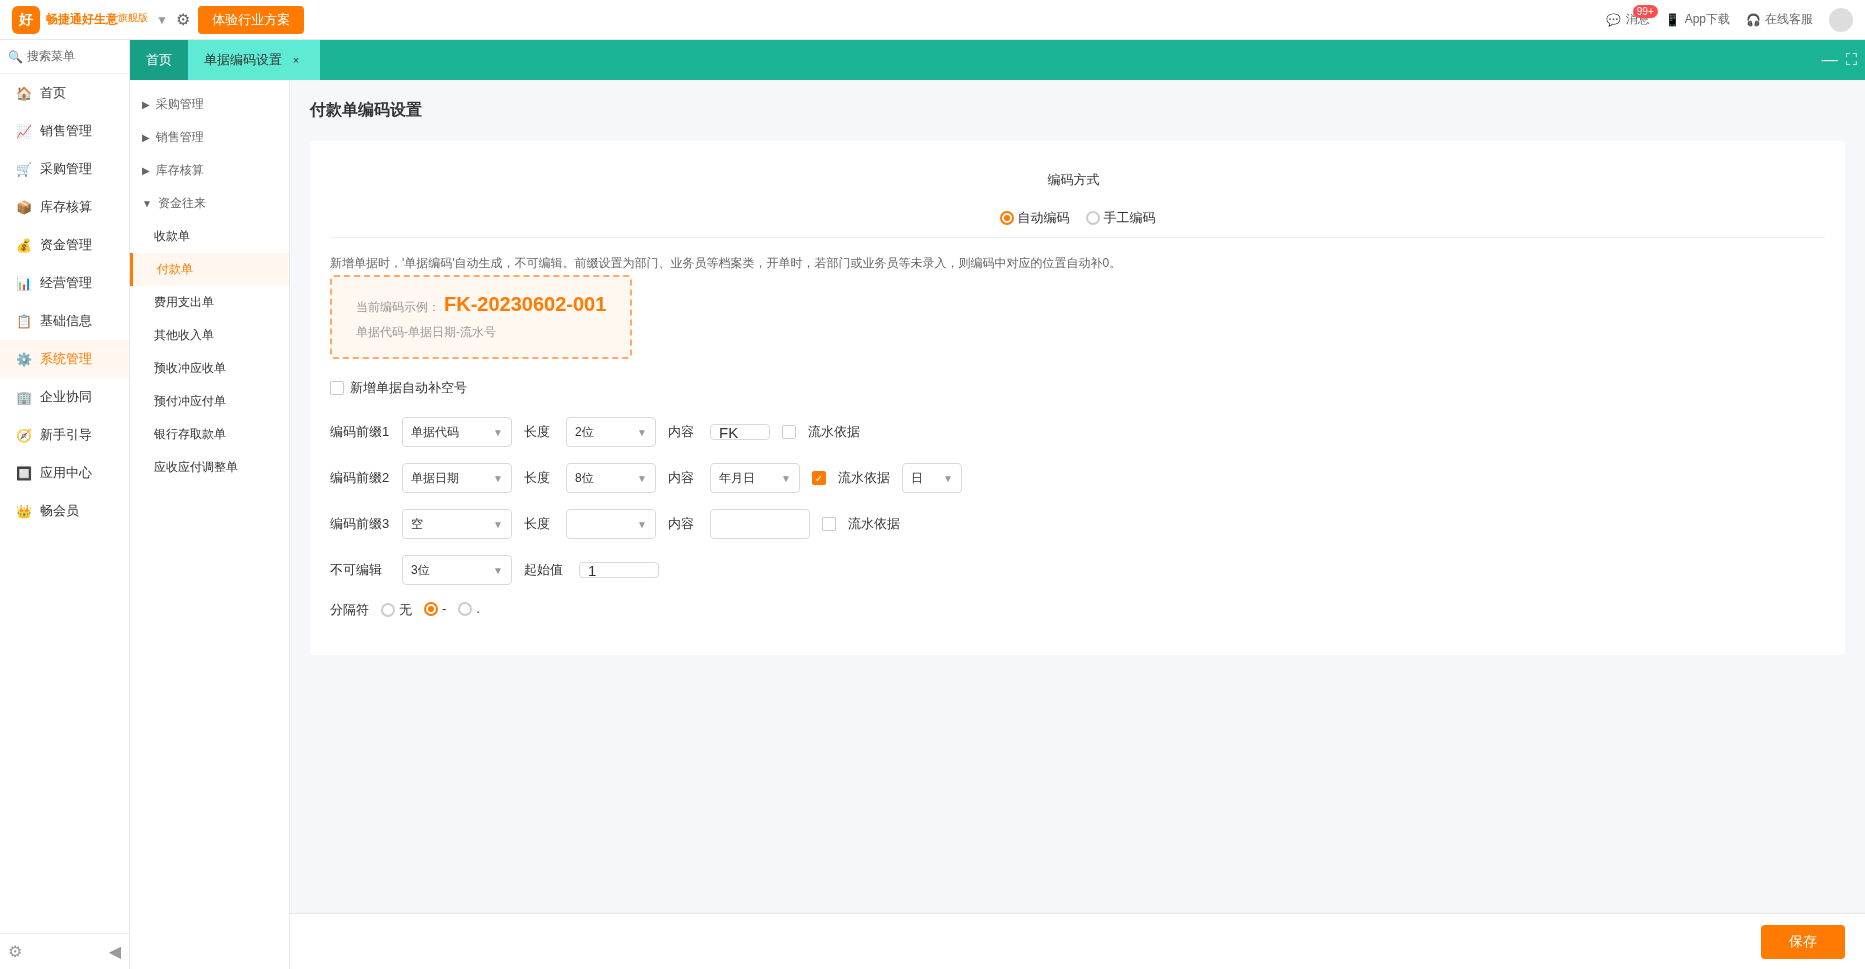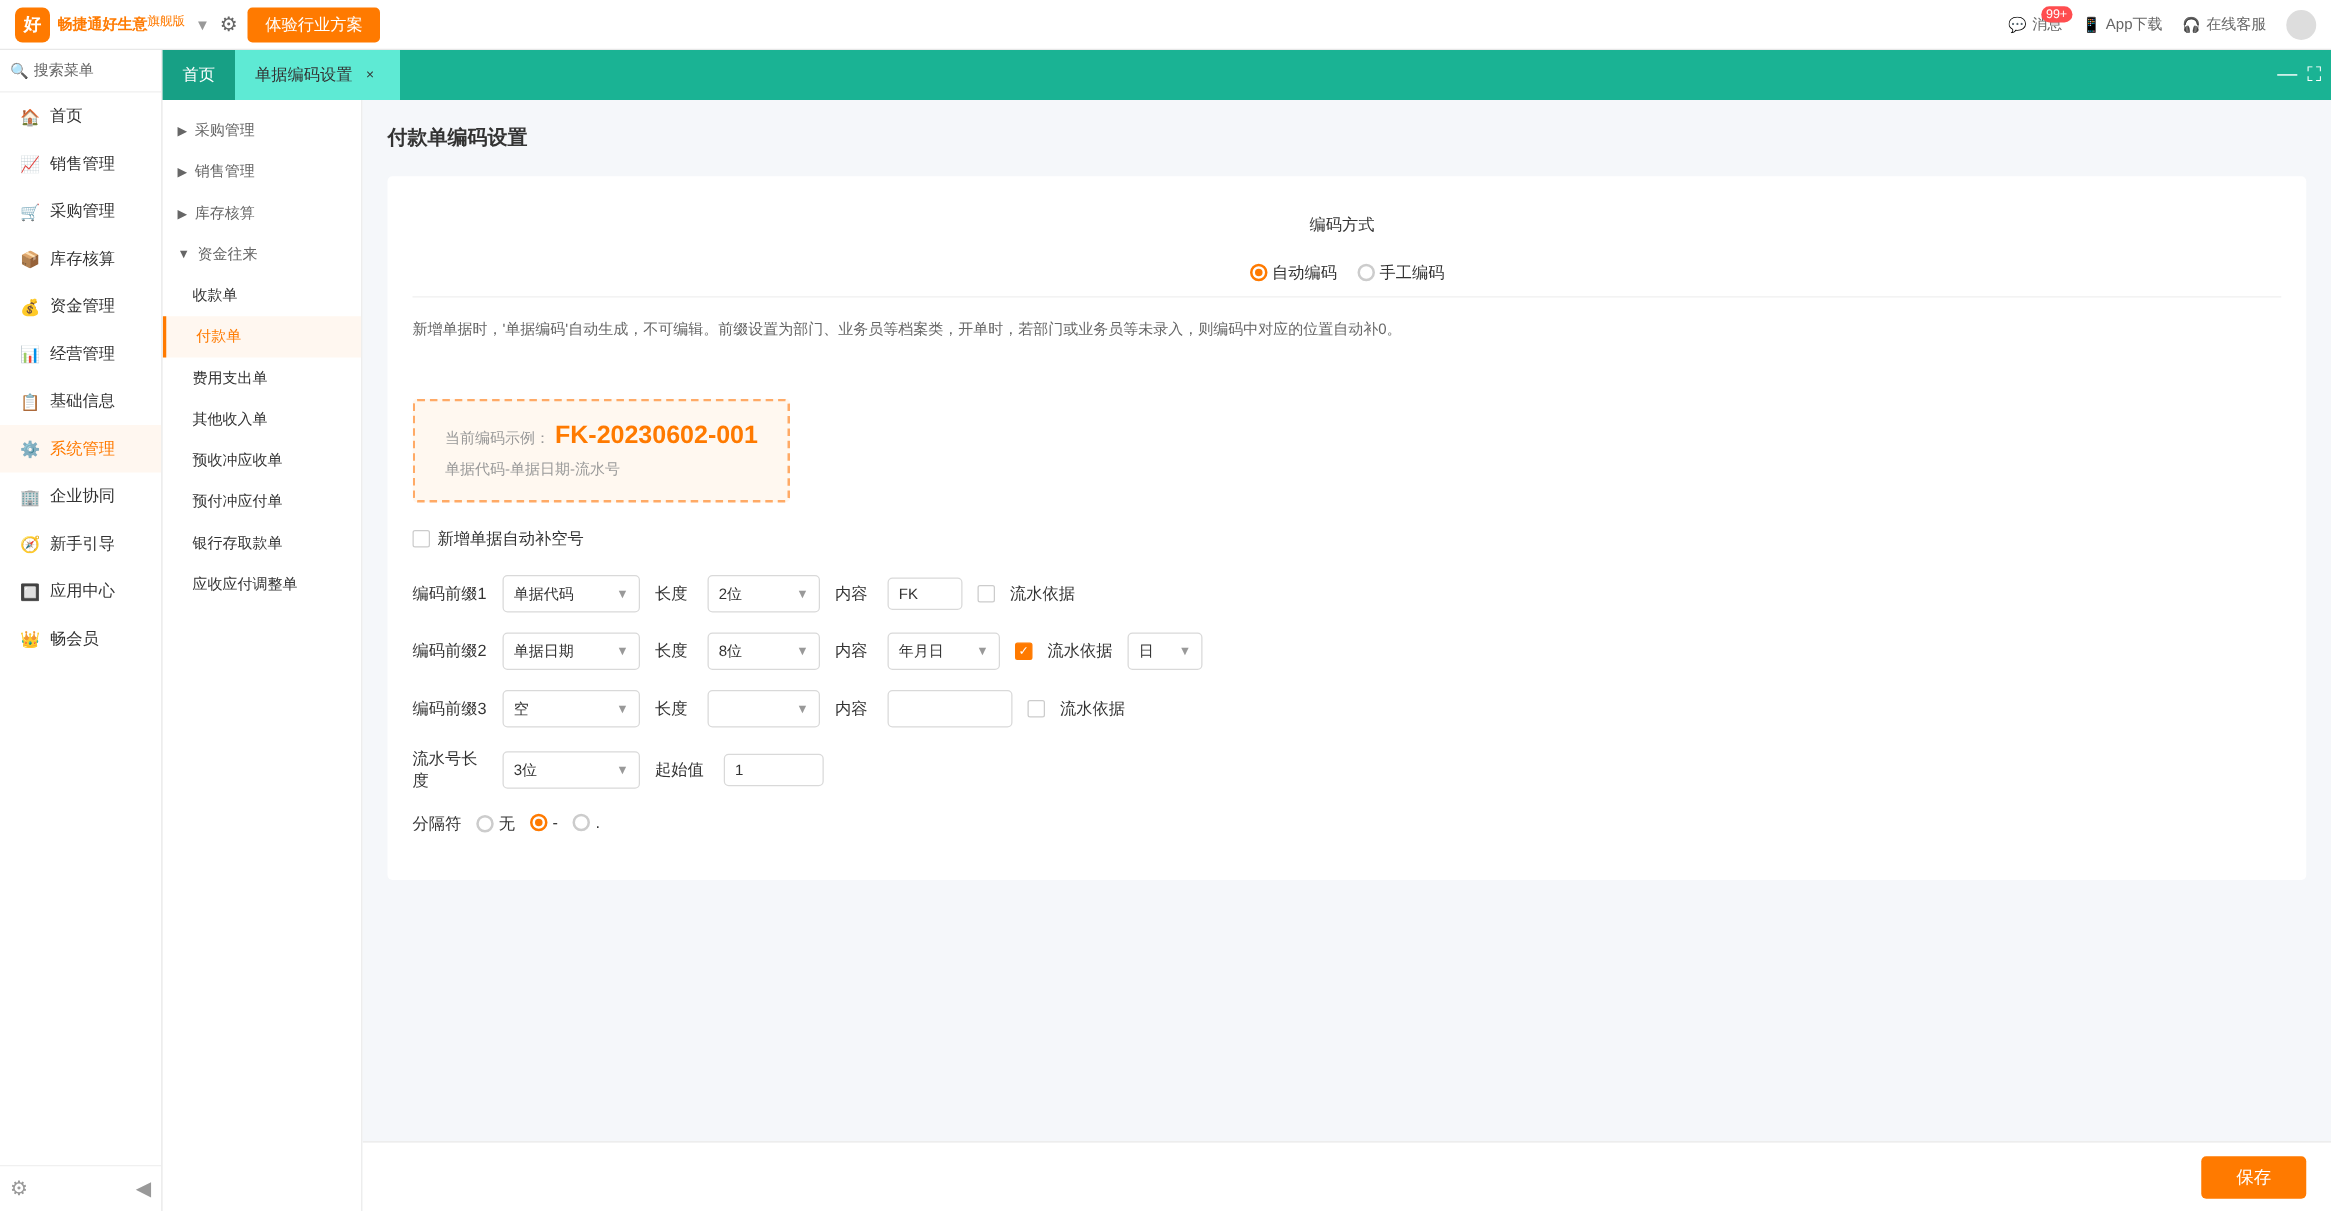--- a/index.html
+++ b/index.html
@@ -62,36 +62,36 @@
     .encoding-label { font-size: 13px; color: #333; margin-right: 8px; }
     .radio-group { display: flex; align-items: center; gap: 16px; }
     .radio-item { display: flex; align-items: center; gap: 4px; cursor: pointer; font-size: 13px; }
     .radio-circle { width: 14px; height: 14px; border-radius: 50%; border: 2px solid #ccc; display: flex; align-items: center; justify-content: center; }
     .radio-circle.checked { border-color: #ff7a00; }
     .radio-circle.checked::after { content: ''; width: 6px; height: 6px; background: #ff7a00; border-radius: 50%; }
 
     .info-text { font-size: 12px; color: #666; margin-bottom: 2px; line-height: 1.6; }
 
     
-    .preview-box { border: 2px dashed #ffaa66; background: #fff8f0; border-radius: 4px; padding: 16px 24px; display: inline-block; margin-bottom: 20px; margin-top: 44px; }
+    .preview-box { border: 2px dashed #ffaa66; background: #fff8f0; border-radius: 4px; padding: 16px 24px; display: inline-block; margin-bottom: 20px; }
     .preview-label { font-size: 12px; color: #999; margin-bottom: 4px; }
     .preview-code { font-size: 20px; font-weight: bold; color: #ff7a00; }
     .preview-desc { font-size: 12px; color: #999; margin-top: 4px; }
 
     
     .auto-fill-row { display: flex; align-items: center; gap: 6px; margin-bottom: 20px; }
     .checkbox-box { width: 14px; height: 14px; border: 1px solid #ccc; border-radius: 2px; display: flex; align-items: center; justify-content: center; cursor: pointer; }
 
     
     .form-row { display: flex; align-items: center; gap: 12px; margin-bottom: 16px; }
     .form-label { font-size: 13px; color: #333; width: 60px; flex-shrink: 0; }
     .form-select { height: 30px; border: 1px solid #d9d9d9; border-radius: 4px; padding: 0 8px; font-size: 12px; display: flex; align-items: center; justify-content: space-between; background: white; cursor: pointer; min-width: 90px; }
     .form-select-wide { min-width: 110px; }
     .form-input { height: 30px; border: 1px solid #d9d9d9; border-radius: 4px; padding: 0 8px; font-size: 12px; background: white; min-width: 80px; display: flex; align-items: center; color: #999; }
-    .form-input-value { height: 26px; border: 1px solid #d9d9d9; border-radius: 4px; padding: 0 8px; font-size: 12px; background: white; min-width: 60px; display: flex; align-items: center; }
+    .form-input-value { height: 16px; border: 1px solid #d9d9d9; border-radius: 4px; padding: 0 8px; font-size: 15px; background: white; min-width: 60px; display: flex; align-items: center; }
     .form-section-label { font-size: 13px; color: #333; margin-right: 4px; }
     .form-content-label { font-size: 13px; color: #333; margin-right: 4px; }
     .checkbox-checked { width: 14px; height: 14px; border: 1px solid #ff7a00; border-radius: 2px; background: #ff7a00; display: flex; align-items: center; justify-content: center; cursor: pointer; color: white; font-size: 10px; }
     .chevron { font-size: 10px; color: #999; }
 
     
     .separator-row { display: flex; align-items: flex-start; gap: 12px; margin-bottom: 16px; }
     .sep-option { display: flex; align-items: center; gap: 4px; cursor: pointer; font-size: 13px; }
 
     
@@ -345,21 +345,21 @@
                 <span class="chevron">▼</span>
               </div>
               <span class="form-content-label">内容</span>
               <div class="form-input" style="min-width:100px;"></div>
               <div class="checkbox-box"></div>
               <span>流水依据</span>
             </div>
 
             
             <div class="form-row">
-              <span class="form-label">流水号长度</span>
+              <span class="form-label">不可编辑</span>
               <div class="form-select form-select-wide">
                 <span>3位</span>
                 <span class="chevron">▼</span>
               </div>
               <span class="form-section-label">起始值</span>
               <div class="form-input-value" style="min-width:80px;">
                 <span>1</span>
               </div>
             </div>
 

